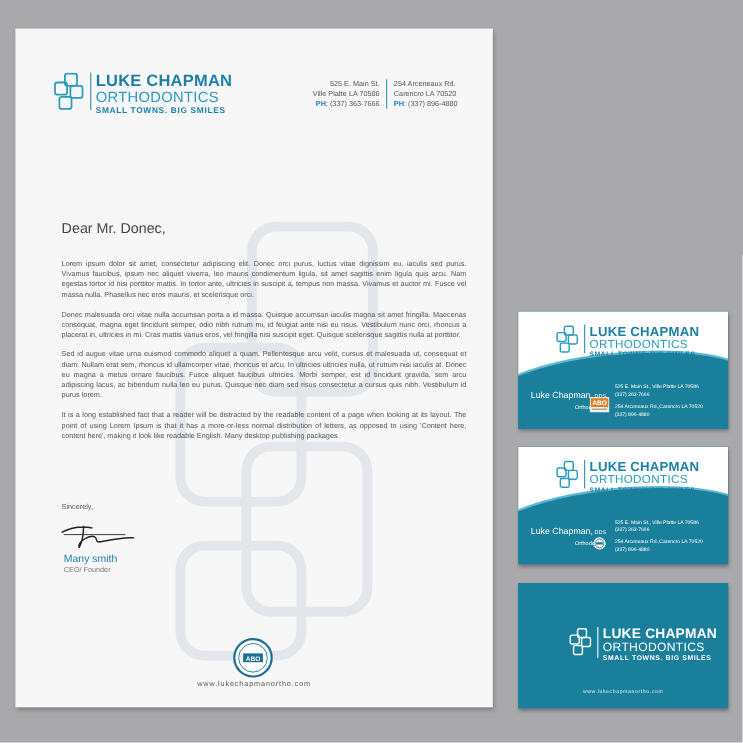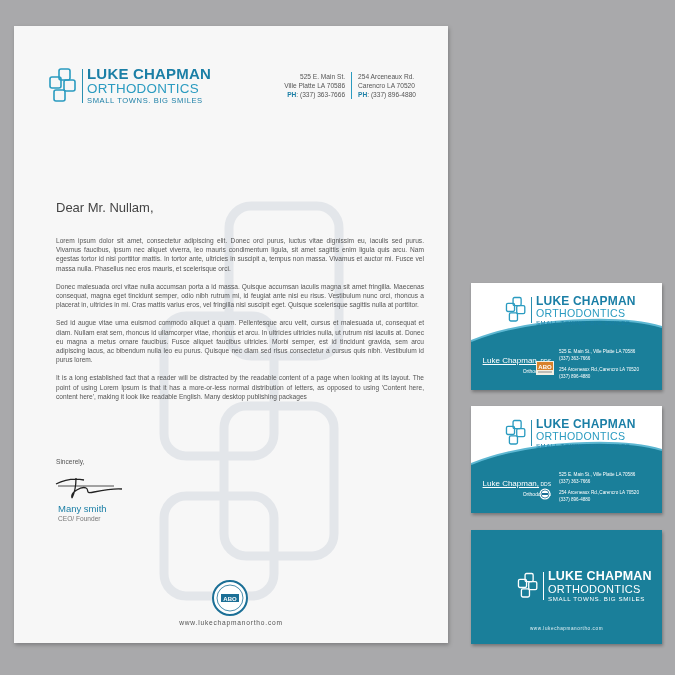--- a/index.html
+++ b/index.html
@@ -20,38 +20,37 @@
     }
     .watermark {
       position: absolute;
       left: 140px; top: 170px;
       width: 210px; height: 440px;
       pointer-events: none;
     }
     .logo {
       position: absolute;
       display: flex;
-      align-items: center;
     }
     .logo-mark { flex: none; }
     .logo-divider {
       width: 1px; background: #2a8fb0; margin: 0 4px;
     }
     .logo-text { display: flex; flex-direction: column; }
     .logo-name {
       color: #1b7fa6; font-weight: bold; letter-spacing: 0.2px;
       font-family: "Liberation Sans", sans-serif;
       line-height: 1;
     }
     .logo-sub {
       color: #2a9bc0; font-weight: normal; line-height: 1;
       letter-spacing: 0.3px;
     }
     .logo-tag {
-      color: #1b7fa6; font-weight: normal; line-height: 1;
+      color: #1b7fa6; font-weight: bold; line-height: 1;
       letter-spacing: 0.6px;
     }
     .letter .logo { left: 34px; top: 40px; }
     .letter .logo-divider { height: 34px; }
     .letter .logo-name { font-size: 15px; }
     .letter .logo-sub { font-size: 13.4px; margin-top: 1px; }
     .letter .logo-tag { font-size: 7.6px; margin-top: 2px; }
 
     .addr-block {
       position: absolute; top: 46px; right: 32px;
@@ -107,21 +106,21 @@
     }
     .card .logo { left: 34px; top: 12px; }
     .card .logo-divider { height: 26px; }
     .card .logo-name { font-size: 12px; }
     .card .logo-sub { font-size: 10.6px; margin-top: 1px; }
     .card .logo-tag { font-size: 6px; margin-top: 1px; }
     .card-name {
       position: absolute; right: 111px; top: 66px;
       text-align: right; color: #fff;
     }
-    .card-name .nm { font-size: 8px; text-decoration: underline; }
+    .card-name .nm { font-size: 8px; }
     .card-name .dds { font-size: 5px; }
     .card-name .role { font-size: 5px; display: block; margin-top: 1px; }
     .card-info {
       position: absolute; left: 88px; top: 65px;
       font-size: 4.6px; line-height: 7px; color: #fff;
     }
     .card-info .gap { height: 4px; }
     .card-badge {
       position: absolute; left: 64px; top: 86px;
     }
@@ -173,21 +172,21 @@
       <div>Ville Platte LA 70586</div>
       <div><span class="ph">PH</span><span>: (337) 363-7666</span></div>
     </div>
     <div class="addr-col right">
       <div>254 Arceneaux Rd.</div>
       <div>Carencro LA 70520</div>
       <div><span class="ph">PH</span><span>: (337) 896-4880</span></div>
     </div>
   </div>
 
-  <div class="salutation">Dear Mr. Nullam,</div>
+  <div class="salutation">Dear Mr. Donec,</div>
 
   <div class="body-text">
     <p>Lorem ipsum dolor sit amet, consectetur adipiscing elit. Donec orci purus, luctus vitae dignissim eu, iaculis sed purus. Vivamus faucibus, ipsum nec aliquet viverra, leo mauris condimentum ligula, sit amet sagittis enim ligula quis arcu. Nam egestas tortor id nisi porttitor mattis. In tortor ante, ultricies in suscipit a, tempus non massa. Vivamus et auctor mi. Fusce vel massa nulla. Phasellus nec eros mauris, et scelerisque orci.</p>
     <p>Donec malesuada orci vitae nulla accumsan porta a id massa. Quisque accumsan iaculis magna sit amet fringilla. Maecenas consequat, magna eget tincidunt semper, odio nibh rutrum mi, id feugiat ante nisi eu risus. Vestibulum nunc orci, rhoncus a placerat in, ultricies in mi. Cras mattis varius eros, vel fringilla nisi suscipit eget. Quisque scelerisque sagittis nulla at porttitor.</p>
     <p>Sed id augue vitae urna euismod commodo aliquet a quam. Pellentesque arcu velit, cursus et malesuada ut, consequat et diam. Nullam erat sem, rhoncus id ullamcorper vitae, rhoncus et arcu. In ultricies ultricies nulla, ut rutrum nisi iaculis at. Donec eu magna a metus ornare faucibus. Fusce aliquet faucibus ultricies. Morbi semper, est id tincidunt gravida, sem arcu adipiscing lacus, ac bibendum nulla leo eu purus. Quisque nec diam sed risus consectetur a cursus quis nibh. Vestibulum id purus lorem.</p>
     <p>It is a long established fact that a reader will be distracted by the readable content of a page when looking at its layout. The point of using Lorem Ipsum is that it has a more-or-less normal distribution of letters, as opposed to using 'Content here, content here', making it look like readable English. Many desktop publishing packages</p>
   </div>
 
   <div class="sincerely">Sincerely,</div>
 

